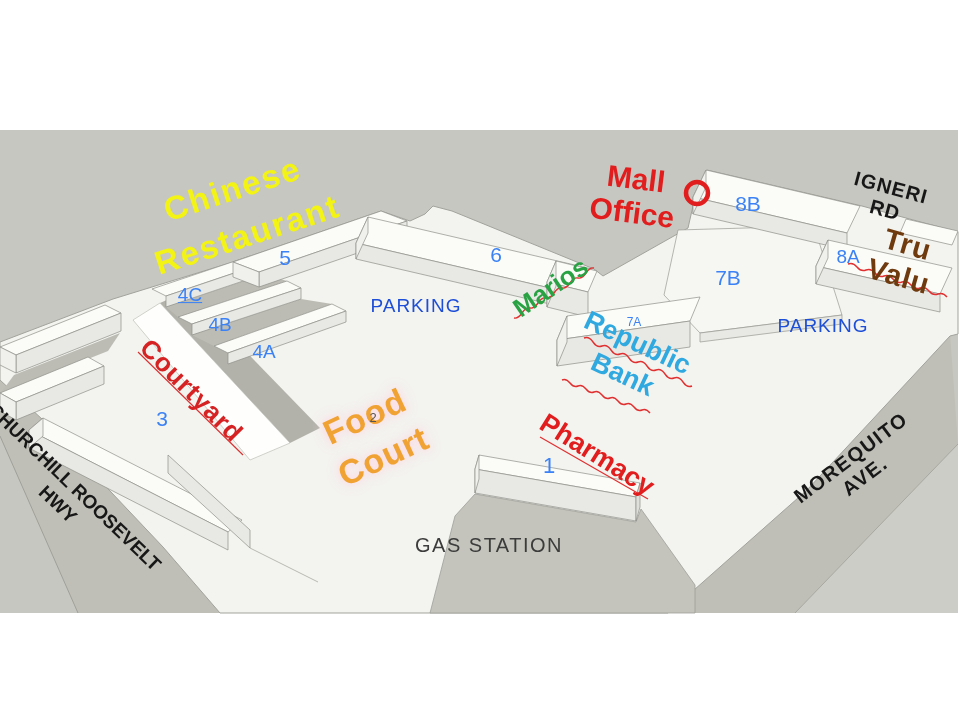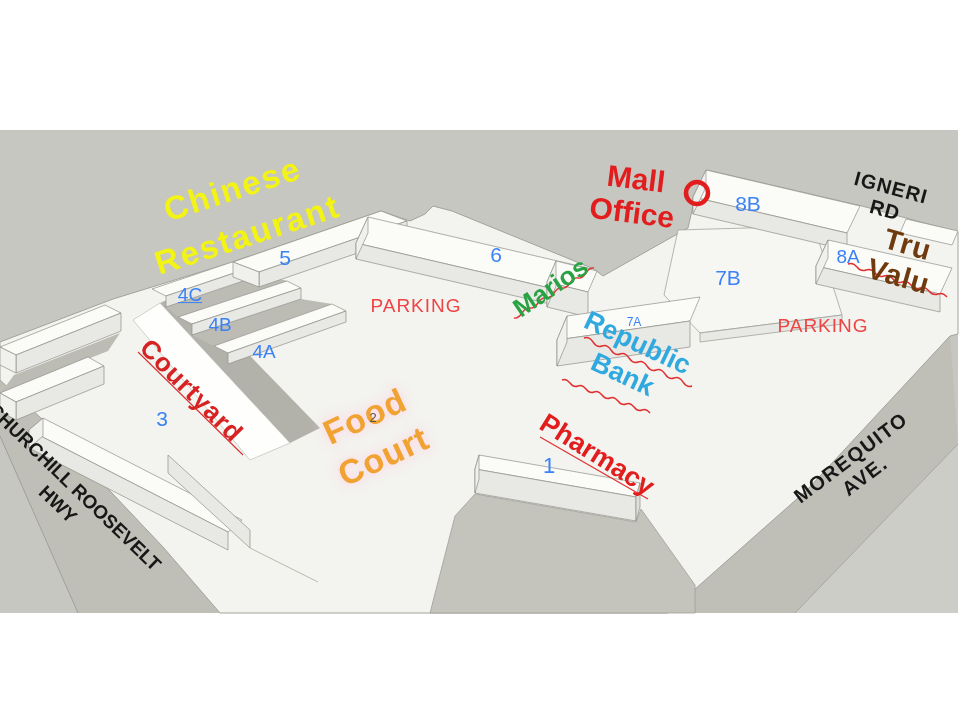--- a/index.html
+++ b/index.html
@@ -3,21 +3,21 @@
 <meta charset="utf-8">
 <style>
   html,body{margin:0;padding:0;background:#ffffff;}
   .stage{position:relative;width:960px;height:720px;overflow:hidden;background:#ffffff;
          font-family:"Liberation Sans", sans-serif;}
   .stage svg{position:absolute;left:0;top:0;}
   .lbl{position:absolute;transform:translate(-50%,-50%) rotate(var(--r,0deg));
        white-space:pre-line;text-align:center;line-height:1.15;}
   .b{font-weight:bold;}
   .unit{color:#3b82f6;}
-  .parking{color:#ef4444;letter-spacing:1px;font-size:19px;}
+  .parking{color:#1d4ed8;letter-spacing:1px;font-size:19px;}
   .street{color:#171717;font-weight:bold;}
   .glow{text-shadow:0 0 7px rgba(255,214,226,.95),0 0 14px rgba(255,225,235,.85);}
 </style>
 </head>
 <body>
 
 <div class="stage">
 
   <svg width="960" height="720" viewBox="0 0 960 720">
 
@@ -142,20 +142,21 @@
   <div class="lbl b" style="left:551px;top:288px;--r:-34deg;font-size:26px;color:#28a243;">Marios</div>
   <div class="lbl b" style="left:630px;top:359px;--r:25deg;font-size:27px;line-height:35px;color:#2fa9e0;">Republic
 Bank</div>
   <div class="lbl b" style="left:191px;top:391px;--r:45deg;font-size:26px;letter-spacing:1px;color:#d62222;">Courtyard</div>
   <div class="lbl b glow" style="left:374px;top:436px;--r:-25deg;font-size:34px;line-height:44px;letter-spacing:1px;color:#f0a232;">Food
 Court</div>
   <div class="lbl b" style="left:597px;top:455px;--r:32deg;font-size:27px;color:#e11d1d;">Pharmacy</div>
 
   <div class="lbl parking" style="left:416px;top:306px;">PARKING</div>
   <div class="lbl parking" style="left:823px;top:326px;">PARKING</div>
+  <div class="lbl" style="left:489px;top:545px;font-size:20px;letter-spacing:1.5px;color:#3c3c3c;">GAS STATION</div>
 
   <div class="lbl unit" style="left:549px;top:466px;font-size:22px;">1</div>
   <div class="lbl unit" style="left:373px;top:418px;font-size:13px;color:#555;">2</div>
   <div class="lbl unit" style="left:162px;top:419px;font-size:21px;">3</div>
   <div class="lbl unit" style="left:264px;top:352px;font-size:19px;text-align:right;">4A</div>
   <div class="lbl unit" style="left:220px;top:325px;font-size:19px;">4B</div>
   <div class="lbl unit" style="left:190px;top:295px;font-size:19px;text-decoration:underline;">4C</div>
   <div class="lbl unit" style="left:285px;top:258px;font-size:21px;">5</div>
   <div class="lbl unit" style="left:496px;top:255px;font-size:21px;">6</div>
   <div class="lbl unit" style="left:634px;top:323px;font-size:12px;">7A</div>

